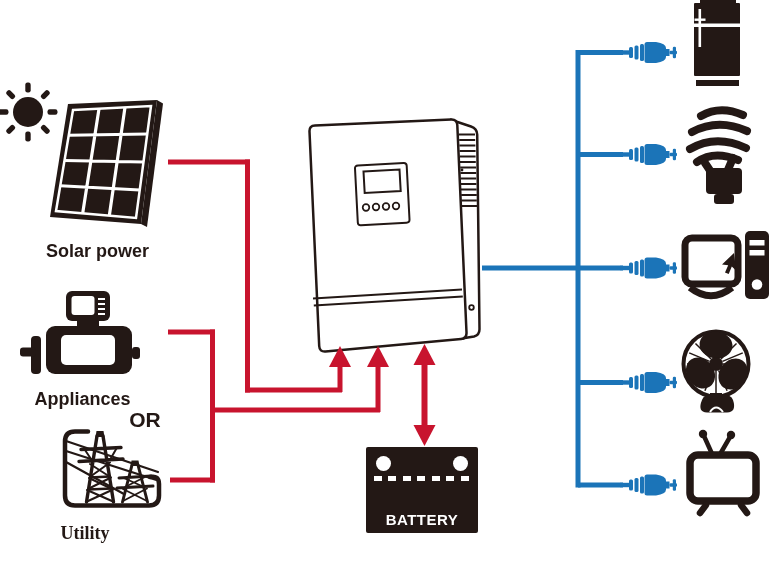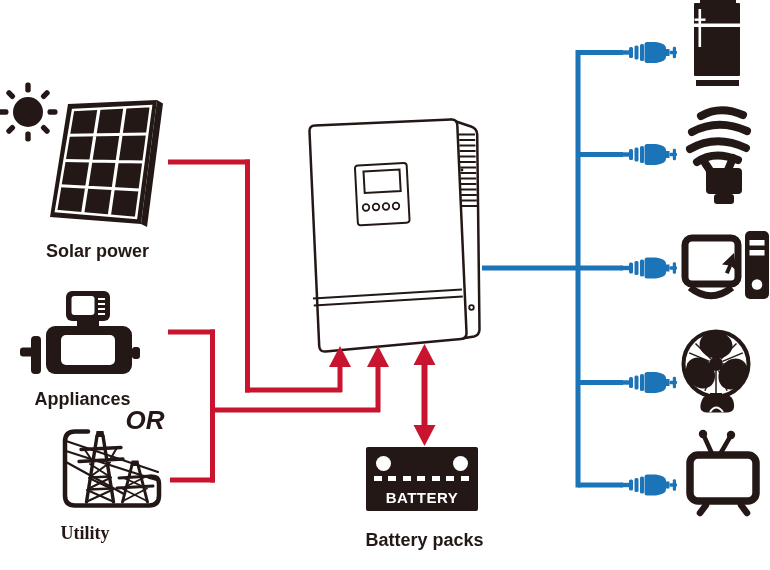--- a/index.html
+++ b/index.html
@@ -18,23 +18,23 @@
   .f-white{fill:#fff;}
   .f-red{fill:var(--line_red);}
   .f-blue{fill:var(--line_blue);}
   .s-ink{stroke:var(--ink);fill:none;}
   .s-ink-f{stroke:var(--ink);fill:#fff;}
   .s-white{stroke:#fff;fill:none;}
   .label{
     position:absolute;text-align:center;font-weight:bold;font-size:18px;
     line-height:22px;color:var(--ink);margin-top:7px;
   }
-  .label.italic{font-style:italic;font-size:26px;}
+  .label.italic{font-size:21px;}
   .battery{
-    position:absolute;left:366px;top:447px;width:112px;height:64px;
+    position:absolute;left:366px;top:447px;width:112px;height:86px;
     background:var(--ink);border-radius:2px;
   }
   .battery .term{
     position:absolute;top:9px;width:15px;height:15px;border-radius:50%;background:#fff;
   }
   .battery .term.left{left:10px;}
   .battery .term.right{left:87px;}
   .battery .dashes{
     position:absolute;left:8px;top:29px;height:5px;width:96px;
     background:repeating-linear-gradient(90deg,#fff 0 8px,transparent 8px 14.5px);
@@ -248,17 +248,16 @@
   <div class="label" style="left:30px;top:515px;width:110px;font-family:Liberation Serif, serif;">Utility</div>
 
   <div class="battery">
     <div class="term left"></div>
     <div class="term right"></div>
     <div class="dashes"></div>
     <div class="bat-label">BATTERY</div>
   </div>
 
   <div class="label" style="left:352px;top:521px;width:145px;line-height:24px;">
-    <div>Battery packs</div>
   </div>
 
 
 </div>
 
 </body></html>

